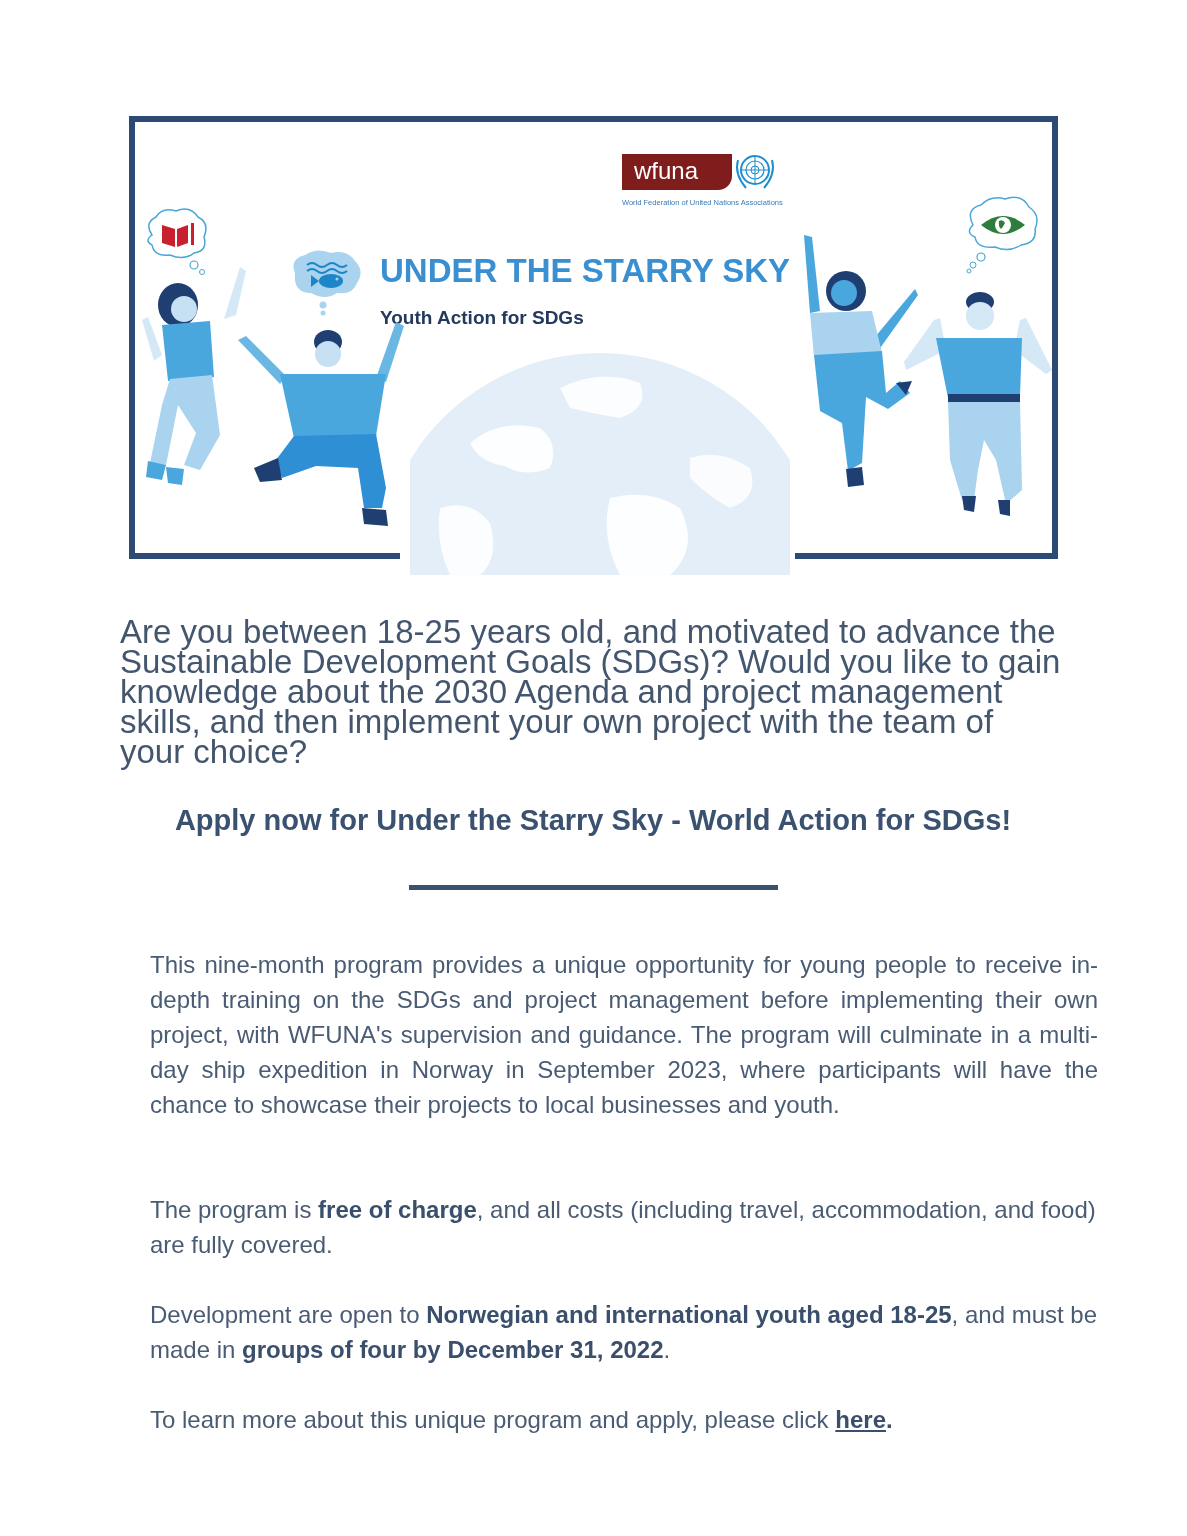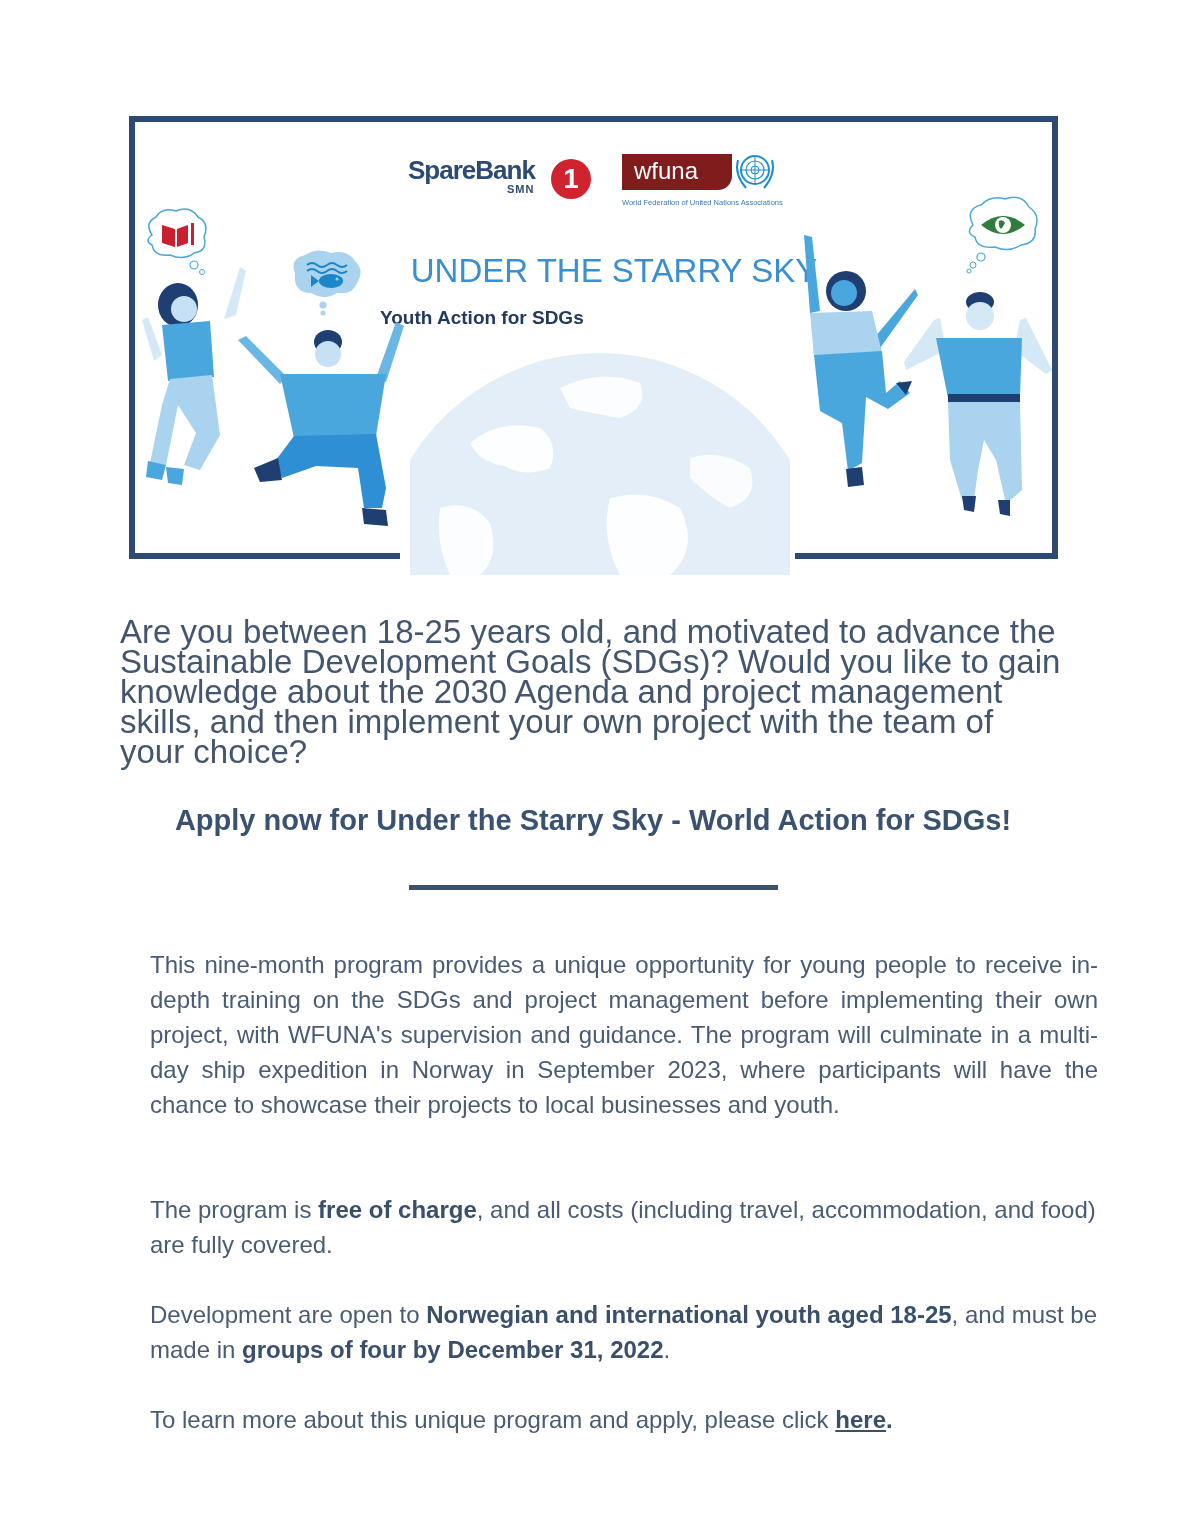--- a/index.html
+++ b/index.html
@@ -13,21 +13,21 @@
   .frame-bottom-r{left:795px;top:553px;width:263px;height:6px;}
   .globe{position:absolute;left:410px;top:348px;width:380px;height:227px;overflow:hidden;}
   .logo-sb{position:absolute;left:408px;top:155px;height:46px;width:185px;}
   .sb-text{position:absolute;left:0;top:0;font-size:26px;font-weight:bold;color:#2c4a74;letter-spacing:-1px;}
   .sb-smn{position:absolute;left:99px;top:28px;font-size:11px;font-weight:bold;color:#2c4a74;letter-spacing:1px;}
   .sb-one{position:absolute;left:143px;top:4px;width:40px;height:40px;border-radius:50%;background:#d0232f;color:#fff;font-weight:bold;font-size:28px;text-align:center;line-height:40px;}
   .logo-wf{position:absolute;left:622px;top:150px;width:160px;height:56px;}
   .wf-box{position:absolute;left:0;top:4px;width:110px;height:36px;background:#7f1d1d;border-bottom-right-radius:14px;color:#fff;font-size:24px;line-height:34px;padding-left:12px;box-sizing:border-box;}
   .wf-emblem{position:absolute;left:110px;top:0;width:46px;height:44px;}
   .wf-sub{position:absolute;left:0;top:48px;font-size:7.5px;color:#3a7bb5;white-space:nowrap;}
-  .title{position:absolute;left:400px;top:252px;width:428px;text-align:center;font-size:33px;font-weight:normal;color:#3a8fd0;letter-spacing:0px;}
+  .title{position:absolute;left:380px;top:252px;width:428px;text-align:left;font-size:33px;font-weight:bold;color:#3a8fd0;letter-spacing:0px;}
   .subtitle{position:absolute;left:380px;top:307px;width:428px;font-size:19px;font-weight:bold;color:#23395d;}
   .person{position:absolute;}
   .bubble{position:absolute;}
   .intro{position:absolute;left:120px;top:617px;width:946px;text-align:left;font-size:33px;line-height:30px;color:#44566e;margin:0;}
   .cta{position:absolute;left:100px;top:804px;width:986px;text-align:center;font-size:29px;font-weight:bold;color:#3a5170;margin:0;}
   .divider{position:absolute;left:409px;top:885px;width:369px;height:5px;background:#3a5170;}
   .para{position:absolute;left:134px;width:948px;font-size:24px;line-height:35px;color:#4a5c74;margin:16px;text-align:justify;}
   .p1{top:931px;}
   .p2{top:1176px;text-align:left;}
   .p3{top:1281px;text-align:left;}
@@ -49,25 +49,20 @@
     <svg width="380" height="227" viewBox="0 0 380 227">
       <circle cx="190" cy="227" r="222" fill="#e3eef8"></circle>
       <path d="M60 95 Q90 70 130 80 Q150 95 140 120 Q115 130 95 118 Q70 115 60 95Z" fill="#ffffff" opacity="0.9"></path>
       <path d="M150 40 Q190 20 230 35 Q240 60 210 70 Q180 65 160 60Z" fill="#ffffff" opacity="0.85"></path>
       <path d="M200 150 Q240 140 270 160 Q290 200 260 227 L210 227 Q190 190 200 150Z" fill="#ffffff" opacity="0.9"></path>
       <path d="M280 110 Q310 100 340 120 Q350 150 320 160 Q300 150 280 130Z" fill="#ffffff" opacity="0.8"></path>
       <path d="M30 160 Q60 150 80 175 Q90 210 70 227 L40 227 Q25 195 30 160Z" fill="#ffffff" opacity="0.85"></path>
     </svg>
   </div>
 
-  <div class="logo-sb">
-    <span class="sb-text">SpareBank</span>
-    <span class="sb-smn">SMN</span>
-    <span class="sb-one">1</span>
-  </div>
 
   <div class="logo-wf">
     <div class="wf-box">wfuna</div>
     <div class="wf-emblem">
       <svg width="46" height="44" viewBox="0 0 46 44">
         <circle cx="23" cy="20" r="14" fill="none" stroke="#1c8fcf" stroke-width="2"></circle>
         <circle cx="23" cy="20" r="9" fill="none" stroke="#1c8fcf" stroke-width="1.2"></circle>
         <circle cx="23" cy="20" r="4" fill="none" stroke="#1c8fcf" stroke-width="1"></circle>
         <line x1="9" y1="20" x2="37" y2="20" stroke="#1c8fcf" stroke-width="1"></line>
         <line x1="23" y1="6" x2="23" y2="34" stroke="#1c8fcf" stroke-width="1"></line>

